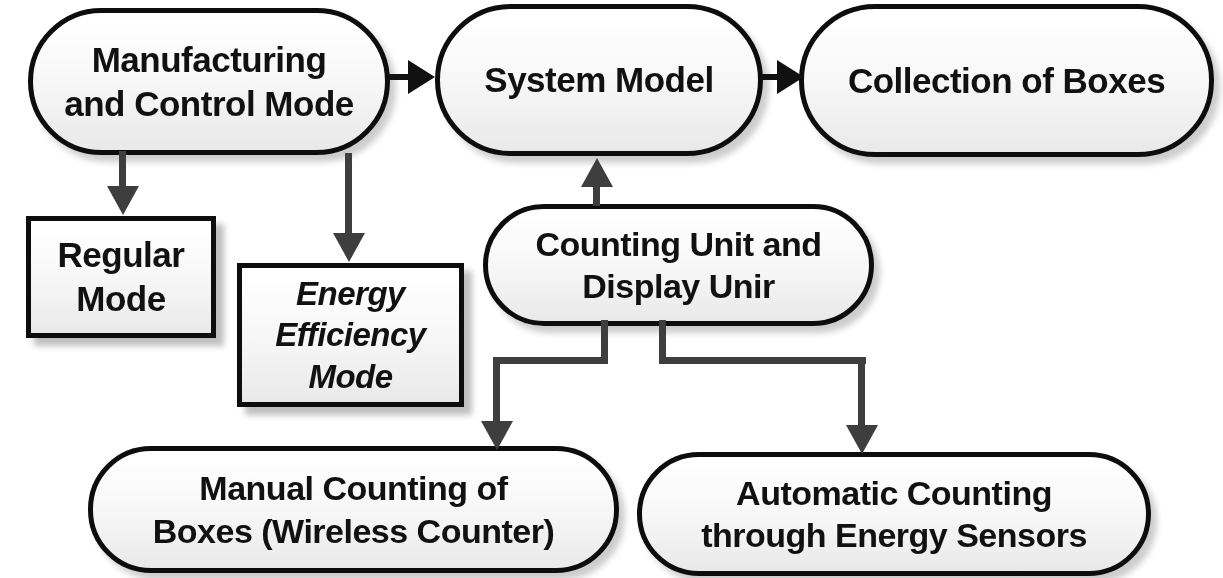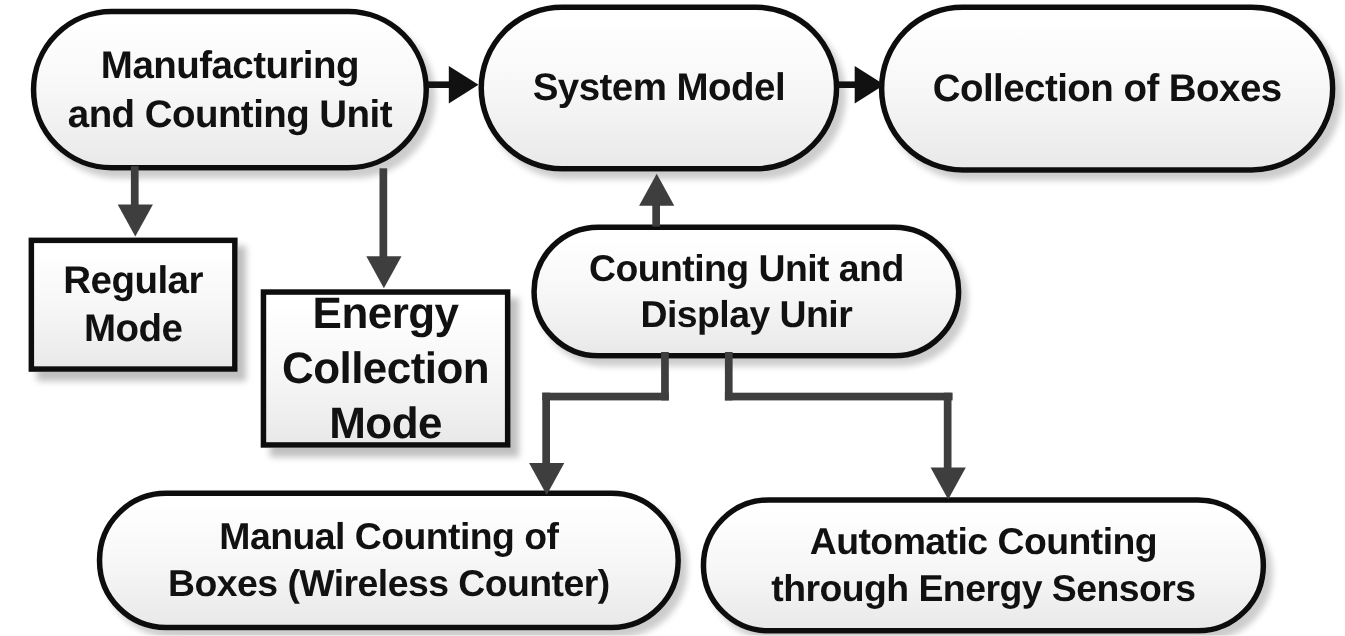--- a/index.html
+++ b/index.html
@@ -37,51 +37,51 @@
   .hline.black{background:#111111;height:6px;}
   .head{width:0;height:0;}
   .head-down{border-left:16px solid transparent;border-right:16px solid transparent;border-top:29px solid #3e3e3e;}
   .head-up{border-left:16px solid transparent;border-right:16px solid transparent;border-bottom:29px solid #3e3e3e;}
   .head-right{border-top:17px solid transparent;border-bottom:17px solid transparent;border-left:27px solid #111111;}
   
   #n-manufacturing{left:28px;top:8px;width:362px;height:147px;border-radius:74px;font-size:35px;}
   #n-conveyor{left:435px;top:4px;width:328px;height:152px;border-radius:76px;font-size:35px;}
   #n-collection{left:799px;top:4px;width:415px;height:153px;border-radius:76px;font-size:35px;}
   #n-regular{left:26px;top:216px;width:190px;height:122px;font-size:35px;}
-  #n-energy{left:237px;top:263px;width:227px;height:144px;font-size:40px;}
+  #n-energy{left:237px;top:263px;width:227px;height:144px;font-size:33px;font-style:italic;}
   #n-counting{left:483px;top:204px;width:391px;height:122px;border-radius:61px;font-size:34px;}
   #n-manual{left:88px;top:446px;width:531px;height:127px;border-radius:63px;font-size:34px;}
   #n-automatic{left:637px;top:452px;width:514px;height:124px;border-radius:62px;font-size:34px;text-align:center;}
 </style>
 </head>
 <body>
 
 <div class="canvas">
 
   <div class="node stadium" id="n-manufacturing">
     <span class="tline">Manufacturing</span>
-    <span class="tline">and Counting Unit</span>
+    <span class="tline">and Control Mode</span>
   </div>
 
   <div class="node stadium" id="n-conveyor">
     <span class="tline">System Model</span>
   </div>
 
   <div class="node stadium" id="n-collection">
     <span class="tline">Collection of Boxes</span>
   </div>
 
   <div class="node rect" id="n-regular">
     <span class="tline">Regular</span>
     <span class="tline">Mode</span>
   </div>
 
   <div class="node rect" id="n-energy">
     <span class="tline">Energy</span>
-    <span class="tline">Collection</span>
+    <span class="tline">Efficiency</span>
     <span class="tline">Mode</span>
   </div>
 
   <div class="node stadium" id="n-counting">
     <span class="tline">Counting Unit and</span>
     <span class="tline">Display Unir</span>
   </div>
 
   <div class="node stadium" id="n-manual">
     <span class="tline">Manual Counting of</span>

